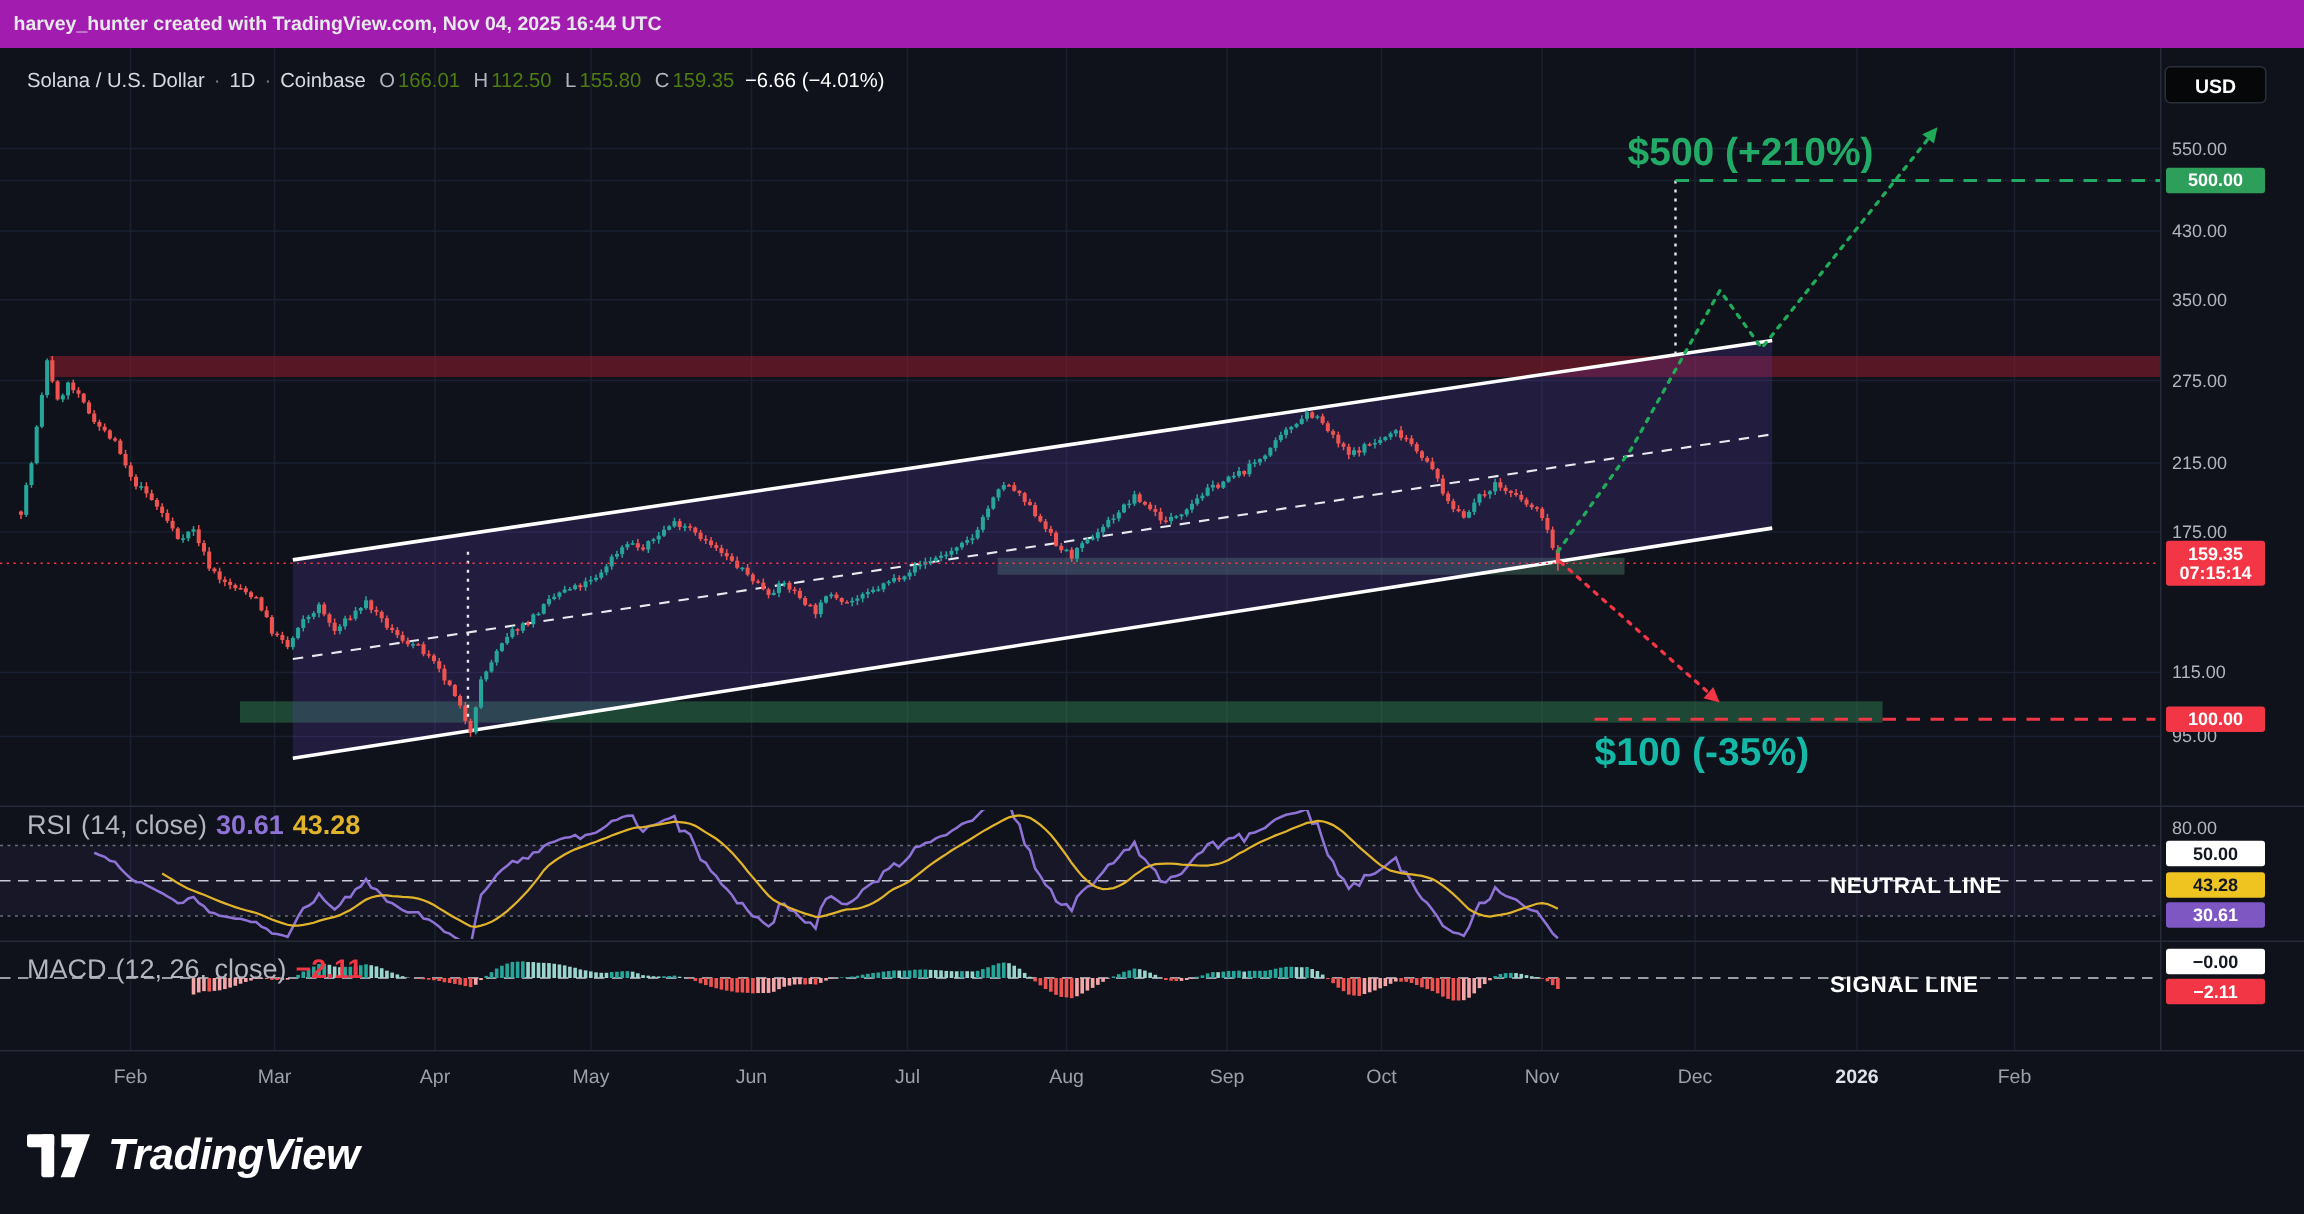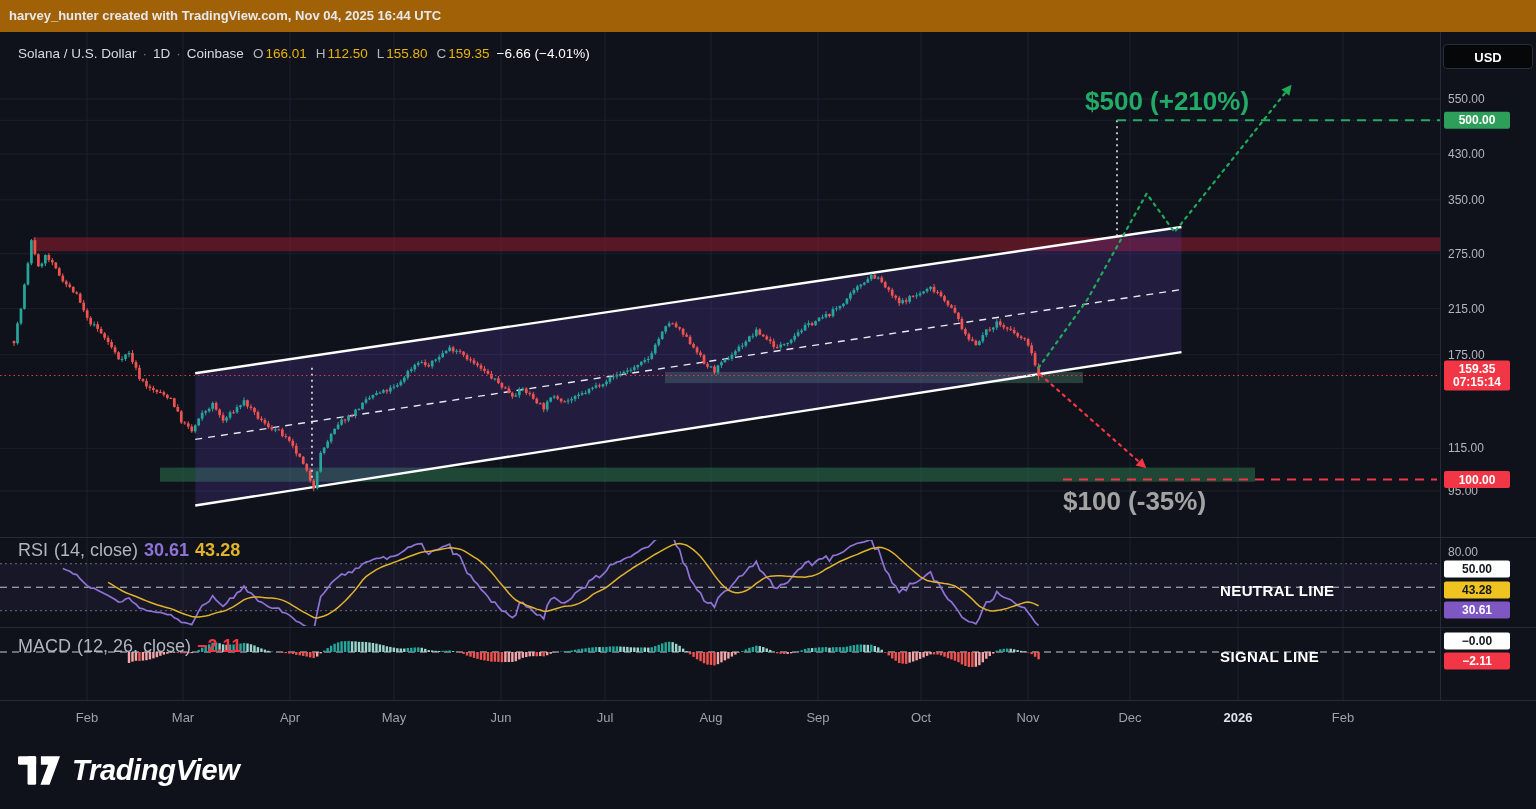--- a/index.html
+++ b/index.html
@@ -1,37 +1,37 @@
 <!DOCTYPE html>
 <html><head>
 <meta charset="utf-8">
 <style>
   html,body{margin:0;padding:0;background:#0f121b;}
   body{width:1536px;height:809px;overflow:hidden;font-family:"Liberation Sans",sans-serif;}
   .screen{position:relative;width:1536px;height:809px;background:#0f121b;}
-  .topbar{position:absolute;top:0;left:0;width:1536px;height:32px;background:#a16207;color:#e8e9ec;
+  .topbar{position:absolute;top:0;left:0;width:1536px;height:32px;background:#a21caf;color:#e8e9ec;
           font-size:13px;font-weight:600;line-height:32px;padding-left:9px;box-sizing:border-box;}
   #chart-svg{position:absolute;top:32px;left:0;}
   svg text{font-family:"Liberation Sans",sans-serif;}
   .symbol-row{position:absolute;top:46px;left:18px;font-size:13.5px;color:#d6d9e0;white-space:nowrap;}
   .symbol-row .sep{color:#787b86;margin:0 6px;}
   .symbol-row .olbl{color:#b2b5be;margin-left:9px;}
-  .symbol-row .oval{color:#eab308;margin-left:2px;text-align:center;}
+  .symbol-row .oval{color:#4d7c0f;margin-left:2px;text-align:center;}
   .symbol-row .chg{margin-left:7px;color:#ffffff;}
-  .usd-btn{position:absolute;top:44px;left:1443px;width:90px;height:25px;background:#060708;border:1px solid #2a2e39;
+  .usd-btn{position:absolute;top:44px;left:1443px;width:68px;height:25px;background:#060708;border:1px solid #2a2e39;
            border-radius:4px;color:#fff;font-size:13px;font-weight:700;text-align:center;line-height:25px;box-sizing:border-box;}
   .pane-title{position:absolute;left:18px;font-size:18px;color:#b2b5be;white-space:nowrap;}
   .pane-title span{margin-right:6px;}
   .v-purple{color:#8e72d6;font-weight:600;}
   .v-yellow{color:#e0b32b;font-weight:600;}
   .v-red{color:#f23645;font-weight:600;}
   .line-label{position:absolute;width:160px;text-align:left;font-size:15px;font-weight:700;color:#ffffff;letter-spacing:.4px;}
   .target-text{position:absolute;font-size:26px;font-weight:600;white-space:nowrap;}
   .target-up-text{top:86px;left:1085px;color:#22ab67;}
-  .target-down-text{top:486px;left:1063px;color:#a3a3a3;}
+  .target-down-text{top:486px;left:1063px;color:#14b8a6;}
   .footer{position:absolute;top:732px;left:0;width:1536px;height:77px;display:flex;align-items:center;padding-left:18px;box-sizing:border-box;gap:12px;font-style:italic;}
   .brand{color:#ffffff;font-size:29px;font-weight:700;letter-spacing:-0.3px;}
 </style>
 </head>
 <body>
 
 <div class="screen">
 
   <div class="topbar">
     <span>harvey_hunter created with TradingView.com, Nov 04, 2025 16:44 UTC</span>

